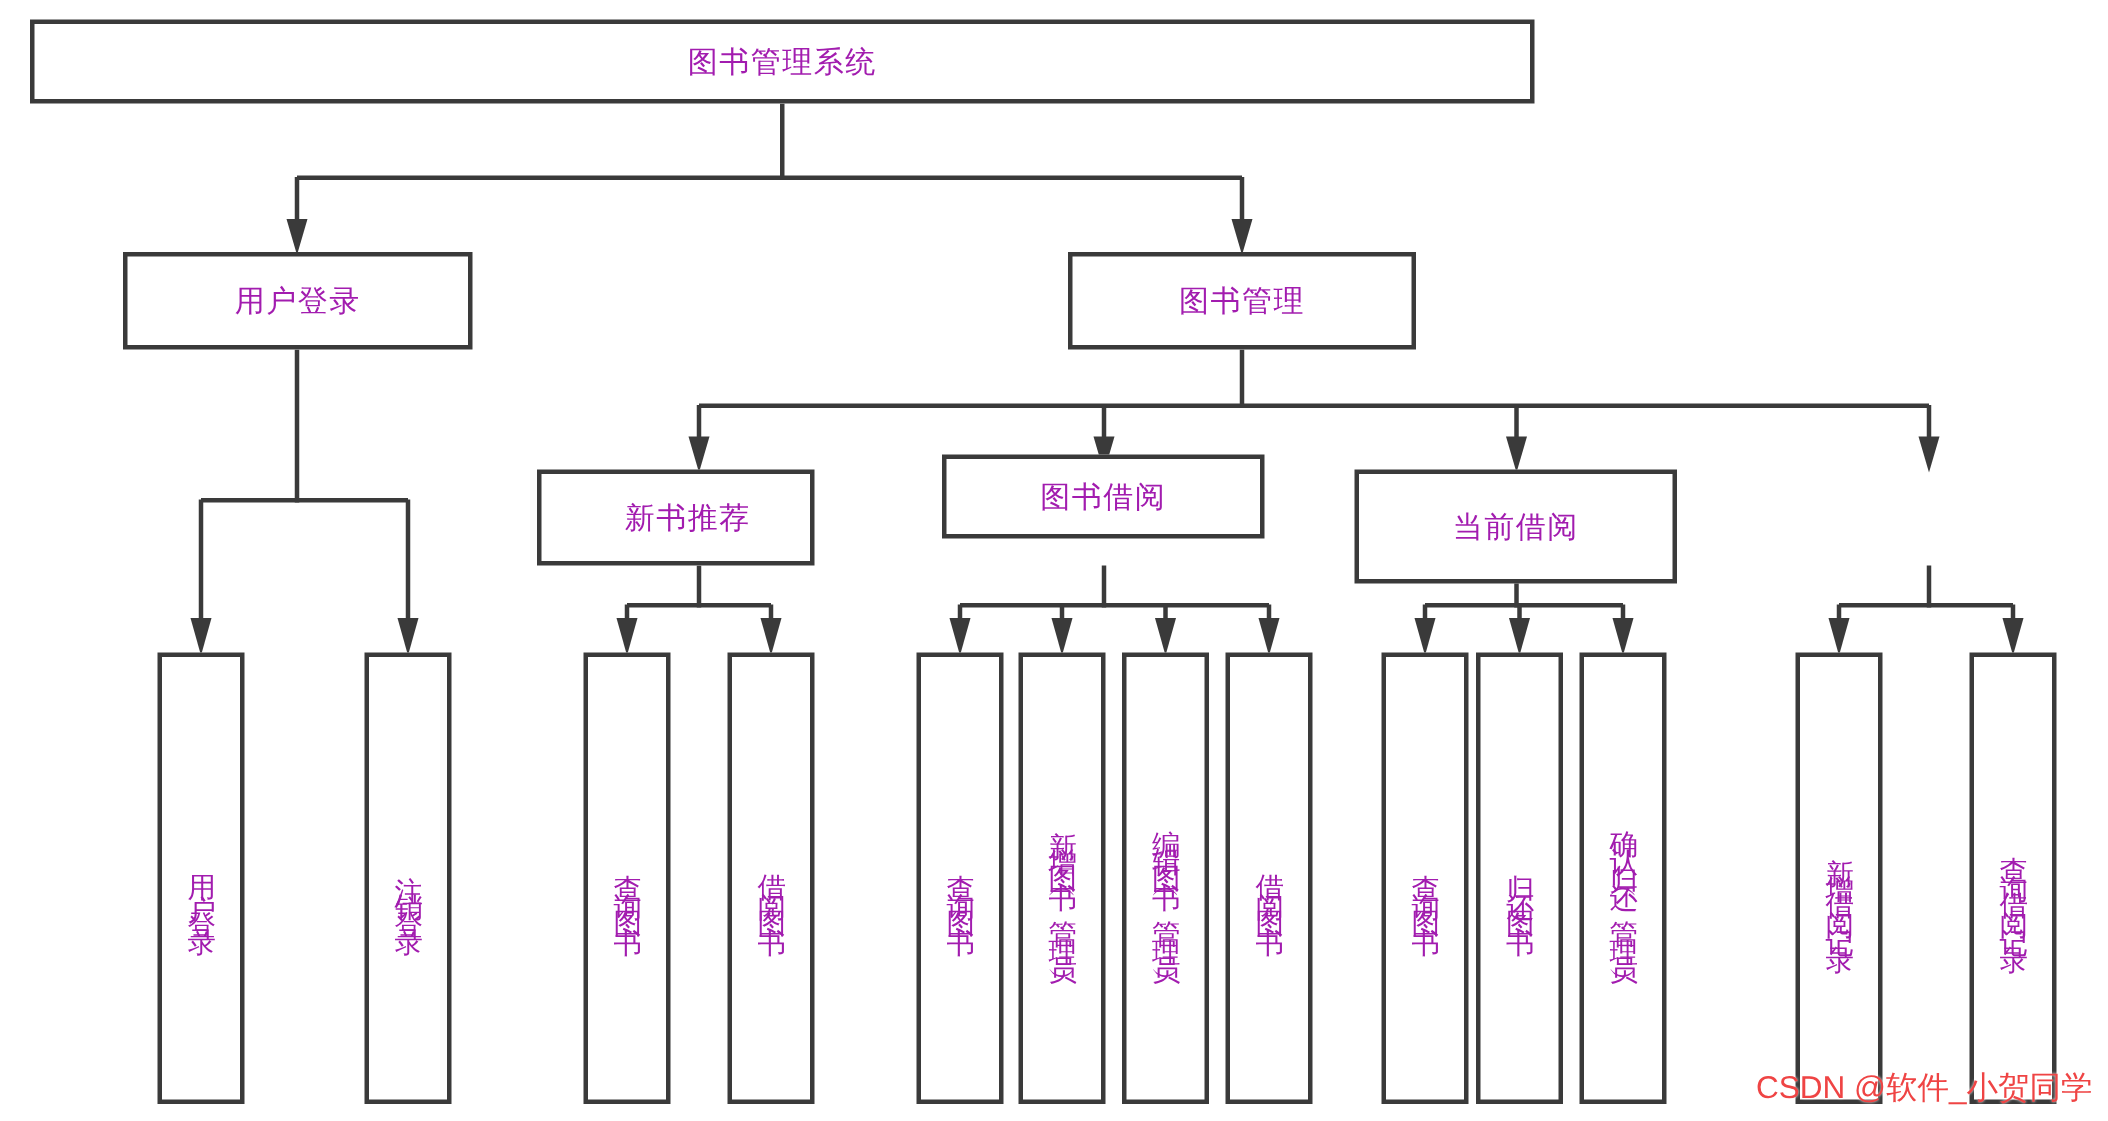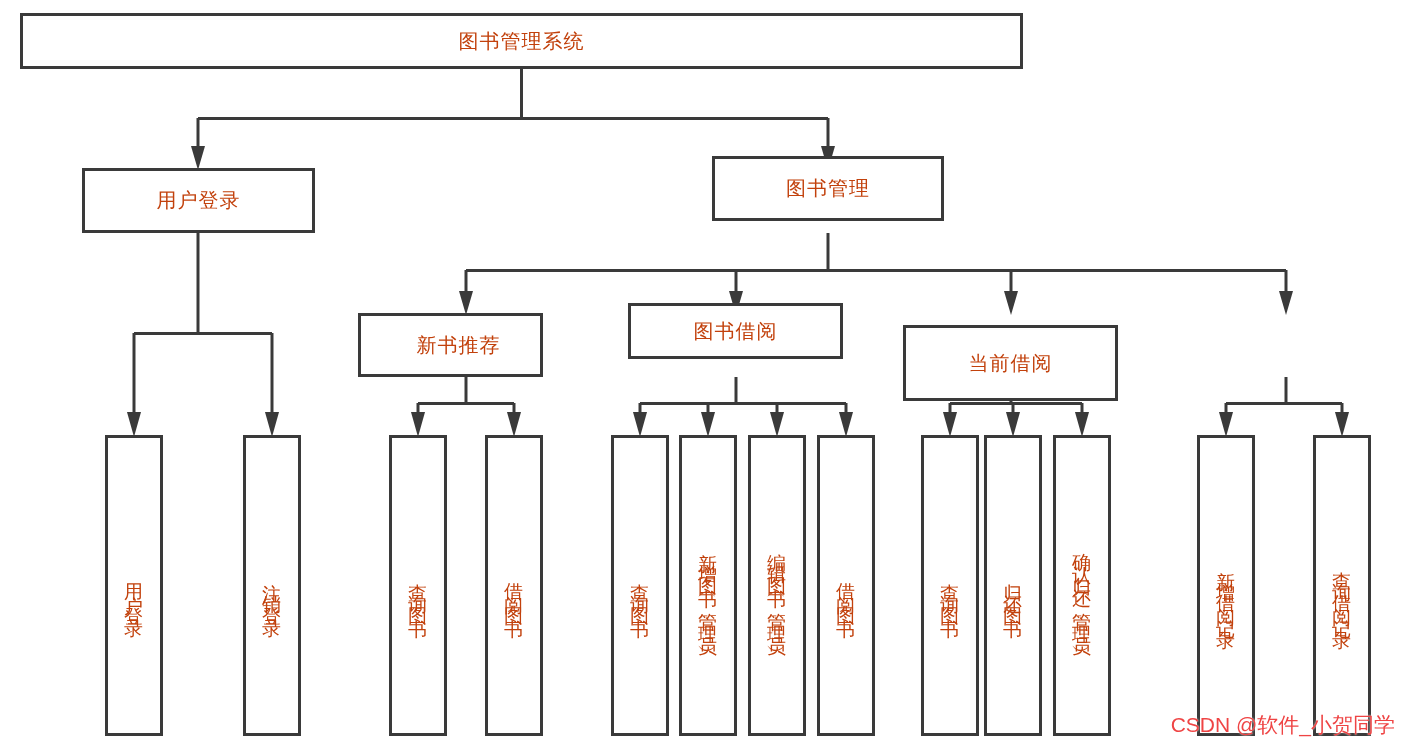--- a/index.html
+++ b/index.html
@@ -12,21 +12,21 @@
   }
   svg.connectors{position:absolute;left:0;top:0;width:1405px;height:747px;}
   svg.connectors path{stroke:#3a3a3a;stroke-width:3;fill:none;}
   svg.connectors polygon{fill:#3a3a3a;stroke:none;}
   .node{
     position:absolute;
     box-sizing:border-box;
     background:#ffffff;
     border:3px solid #3a3a3a;
     display:flex;align-items:center;justify-content:center;
-    color:#c2410c;
+    color:#a21caf;
     font-size:20px;
     letter-spacing:1px;
     white-space:nowrap;
   }
   .node.leaf{
     width:58px;top:435px;height:301px;
     font-size:19px;
   }
   .leaf .vtext{
     writing-mode:vertical-rl;
@@ -115,25 +115,25 @@
       <path d="M1226 403 V418"></path>
       <path d="M1342 403 V418"></path>
       <polygon points="1219,412 1233,412 1226,437"></polygon>
       <polygon points="1335,412 1349,412 1342,437"></polygon>
     </g>
   </svg>
 
   <div class="node" style="left:20px;top:13px;width:1003px;height:56px;">图书管理系统</div>
 
   <div class="node" style="left:82px;top:168px;width:233px;height:65px;">用户登录</div>
-  <div class="node" style="left:712px;top:156px;width:232px;height:65px;">图书管理</div>
+  <div class="node" style="left:712px;top:168px;width:232px;height:65px;">图书管理</div>
 
   <div class="node" style="left:358px;top:313px;width:185px;height:64px;padding-left:16px;">新书推荐</div>
   <div class="node" style="left:628px;top:303px;width:215px;height:56px;">图书借阅</div>
-  <div class="node" style="left:903px;top:325px;width:215px;height:76px;">当前借阅</div>
+  <div class="node" style="left:903px;top:313px;width:215px;height:76px;">当前借阅</div>
 
   <div class="node leaf" style="left:105px;">
     <span class="vtext">用户登录</span>
   </div>
   <div class="node leaf" style="left:243px;">
     <span class="vtext">注销登录</span>
   </div>
 
   <div class="node leaf" style="left:389px;">
     <span class="vtext">查询图书</span>

